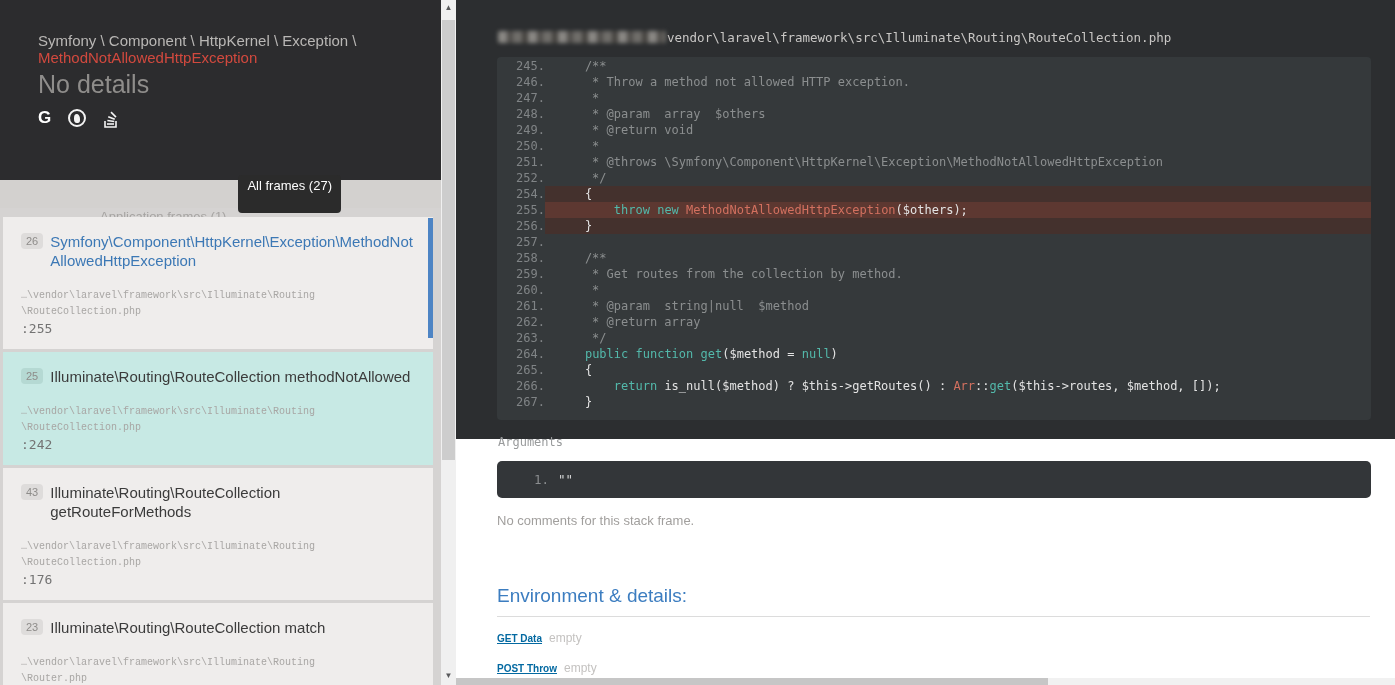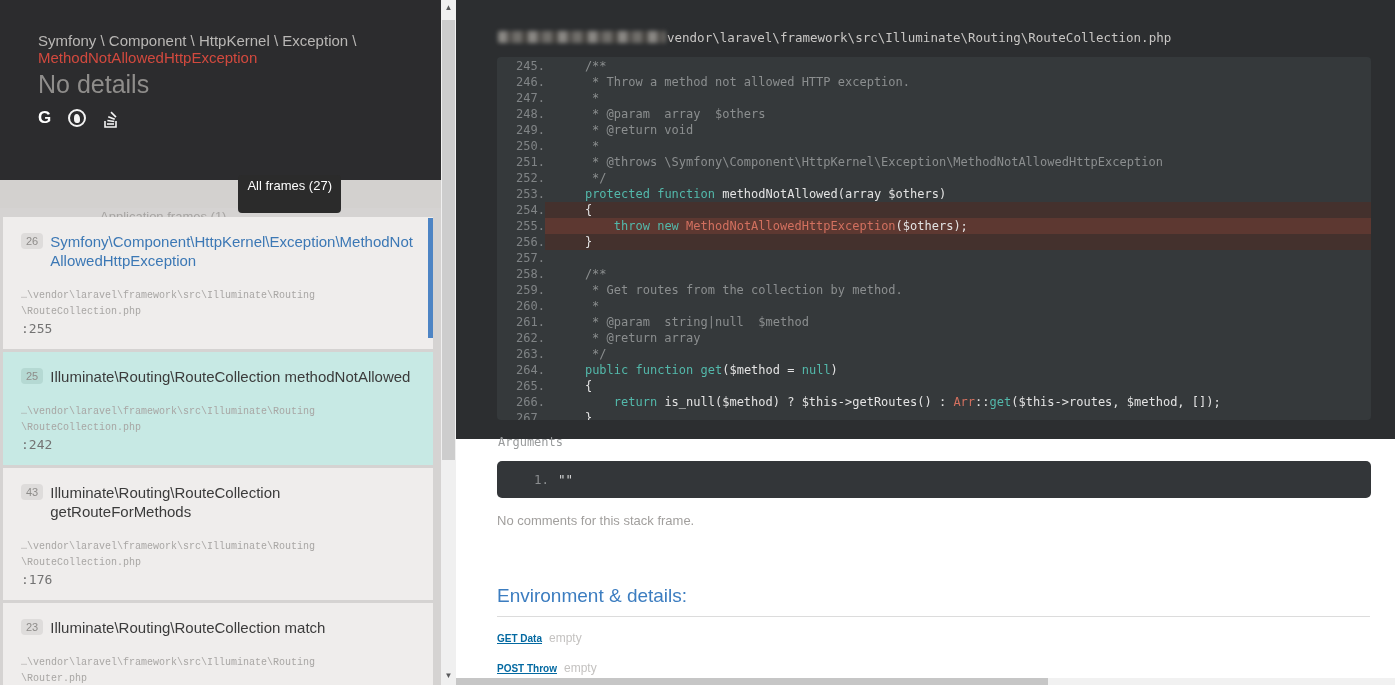--- a/index.html
+++ b/index.html
@@ -226,24 +226,20 @@
           </div>
           <div class="crow">
             <span class="num">251.</span>
             <span class="code"><span class="tk-c">     * @throws \Symfony\Component\HttpKernel\Exception\MethodNotAllowedHttpException</span></span>
           </div>
           <div class="crow">
             <span class="num">252.</span>
             <span class="code"><span class="tk-c">     */</span></span>
           </div>
           <div class="crow">
-            <span class="num">253.</span>
-            <span class="code"><span class="tk-p">    </span><span class="tk-k">protected</span><span class="tk-p"> </span><span class="tk-k">function</span><span class="tk-p"> methodNotAllowed(array $others)</span></span>
-          </div>
-          <div class="crow">
             <span class="num">254.</span>
             <span class="code soft"><span class="tk-p">    {</span></span>
           </div>
           <div class="crow">
             <span class="num">255.</span>
             <span class="code strong"><span class="tk-p">        </span><span class="tk-k">throw</span><span class="tk-p"> </span><span class="tk-k">new</span><span class="tk-p"> </span><span class="tk-x">MethodNotAllowedHttpException</span><span class="tk-p">($others);</span></span>
           </div>
           <div class="crow">
             <span class="num">256.</span>
             <span class="code soft"><span class="tk-p">    }</span></span>

